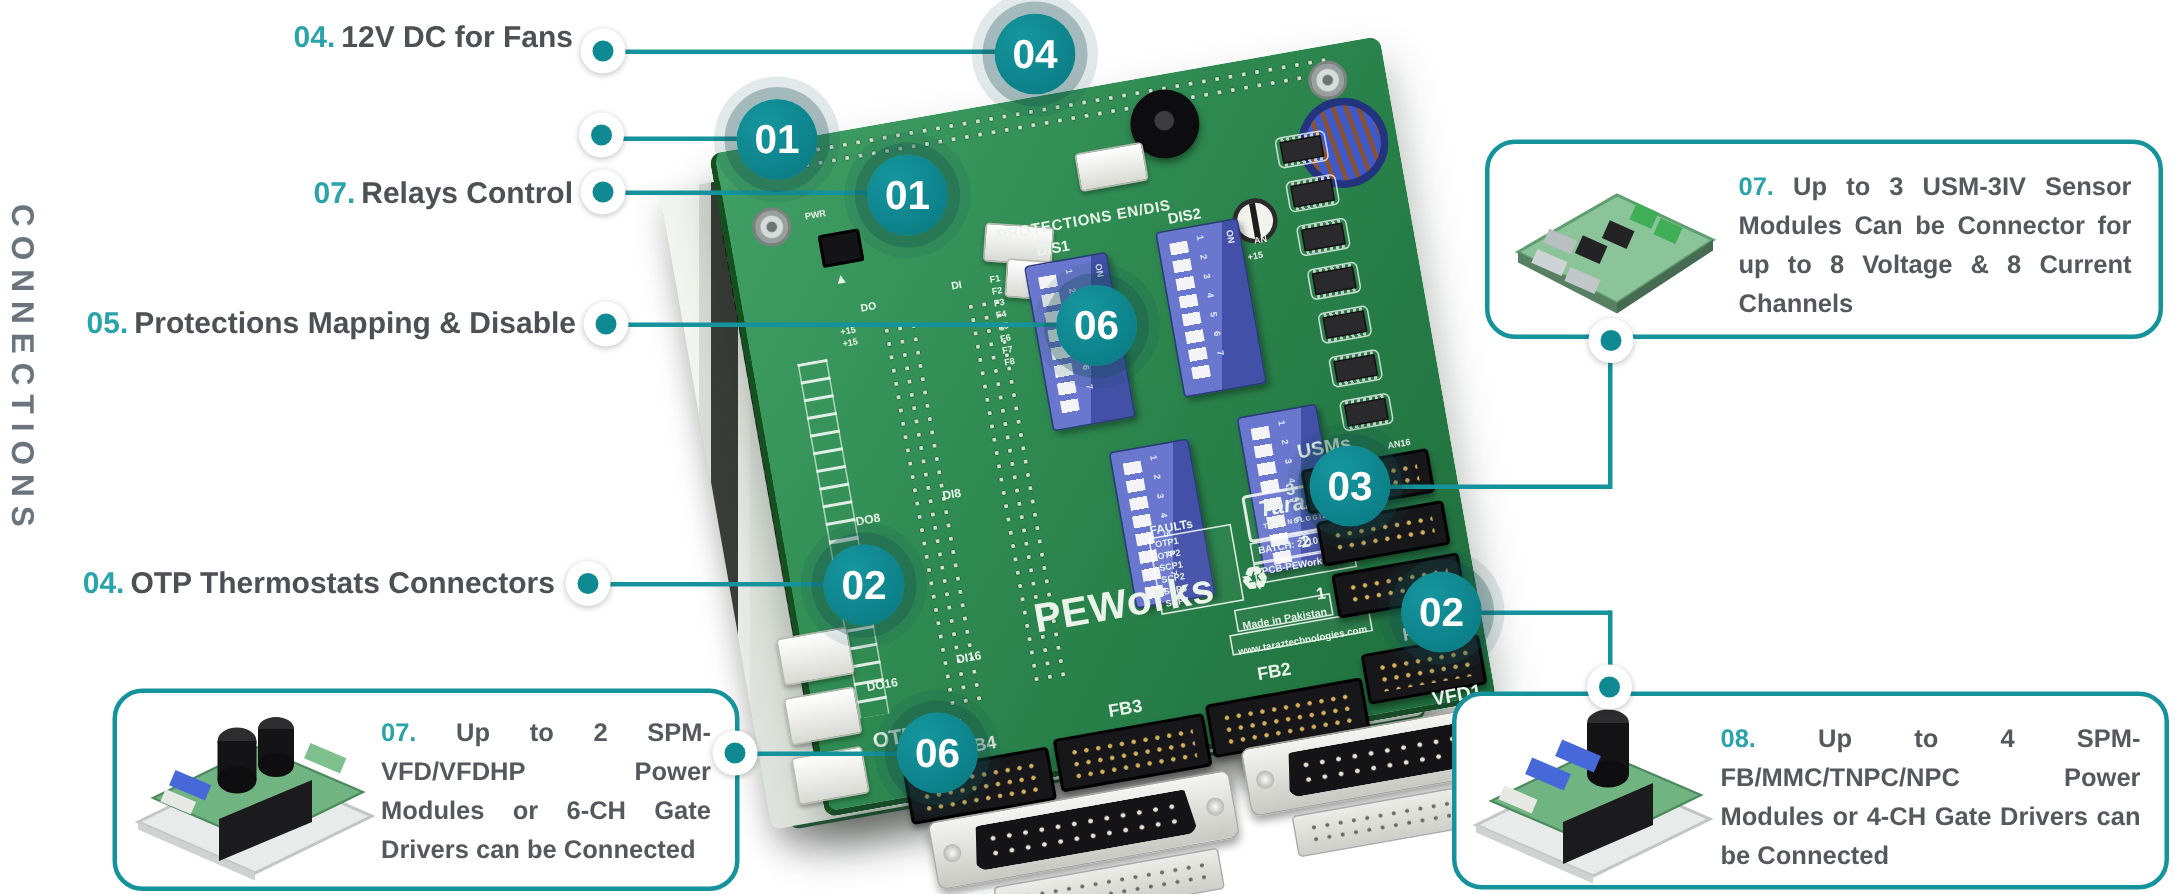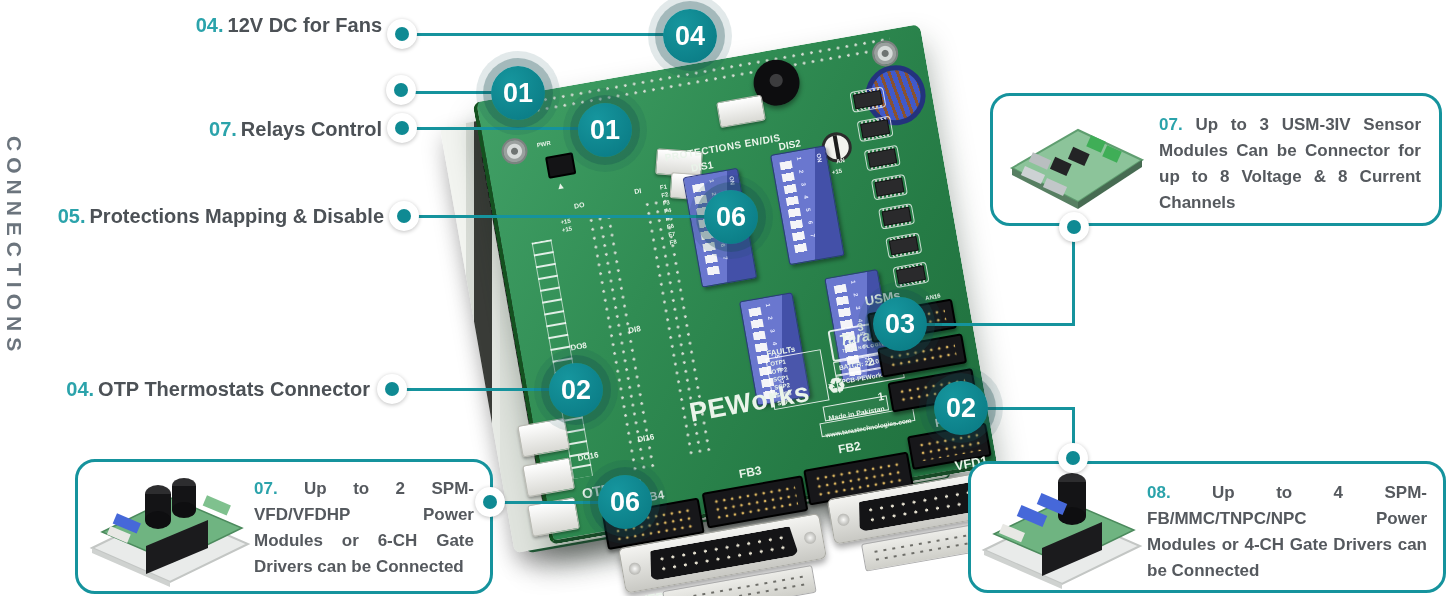--- a/index.html
+++ b/index.html
@@ -311,16 +311,16 @@
   <div class="co" style="top:12px;width:382px;">
     <span class="n">04.</span><span>12V DC for Fans</span>
   </div>
   <div class="co" style="top:116px;width:382px;">
     <span class="n">07.</span><span>Relays Control</span>
   </div>
   <div class="co" style="top:203px;width:384px;">
     <span class="n">05.</span><span>Protections Mapping &amp; Disable</span>
   </div>
   <div class="co" style="top:376px;width:370px;">
-    <span class="n">04.</span><span>OTP Thermostats Connector</span>
+    <span class="n">04.</span><span>OTP Thermostats Connectors</span>
   </div>
 
 </div>
 
 </body></html>

